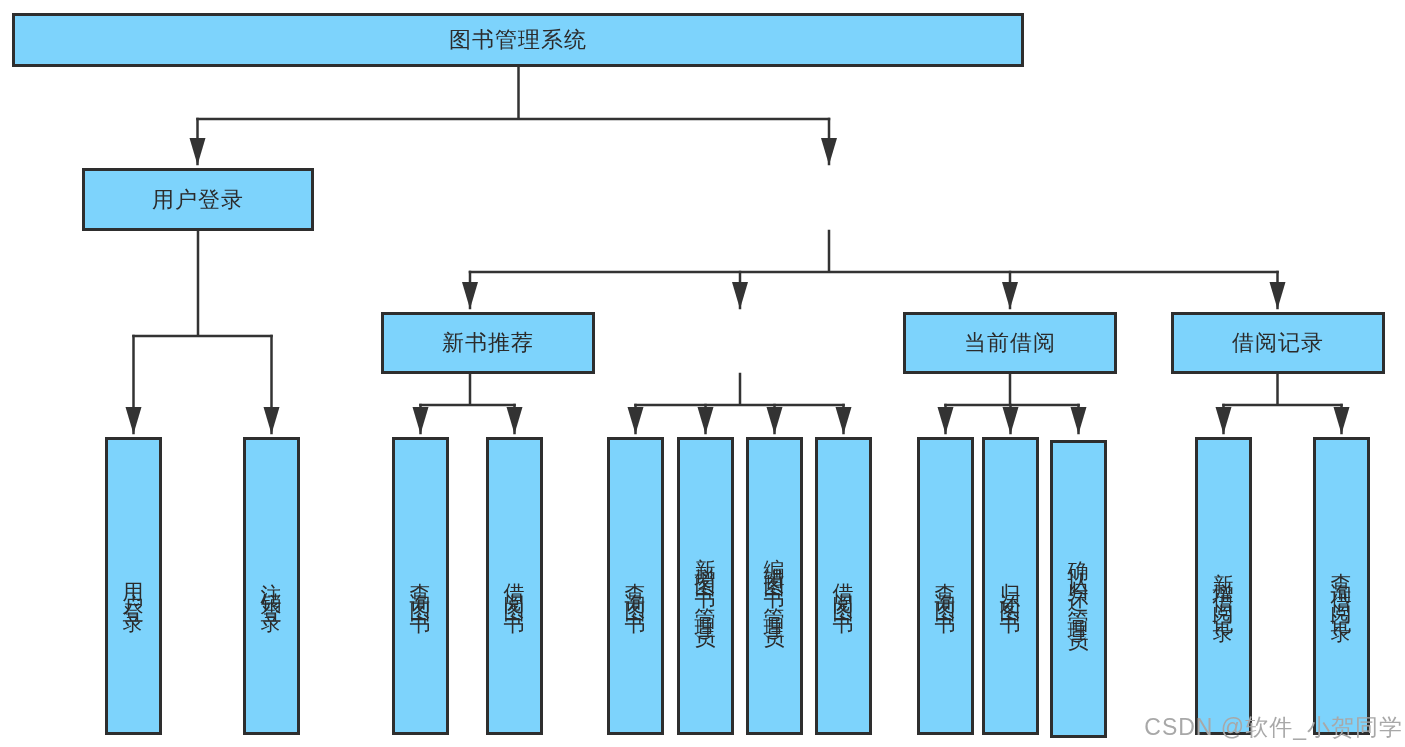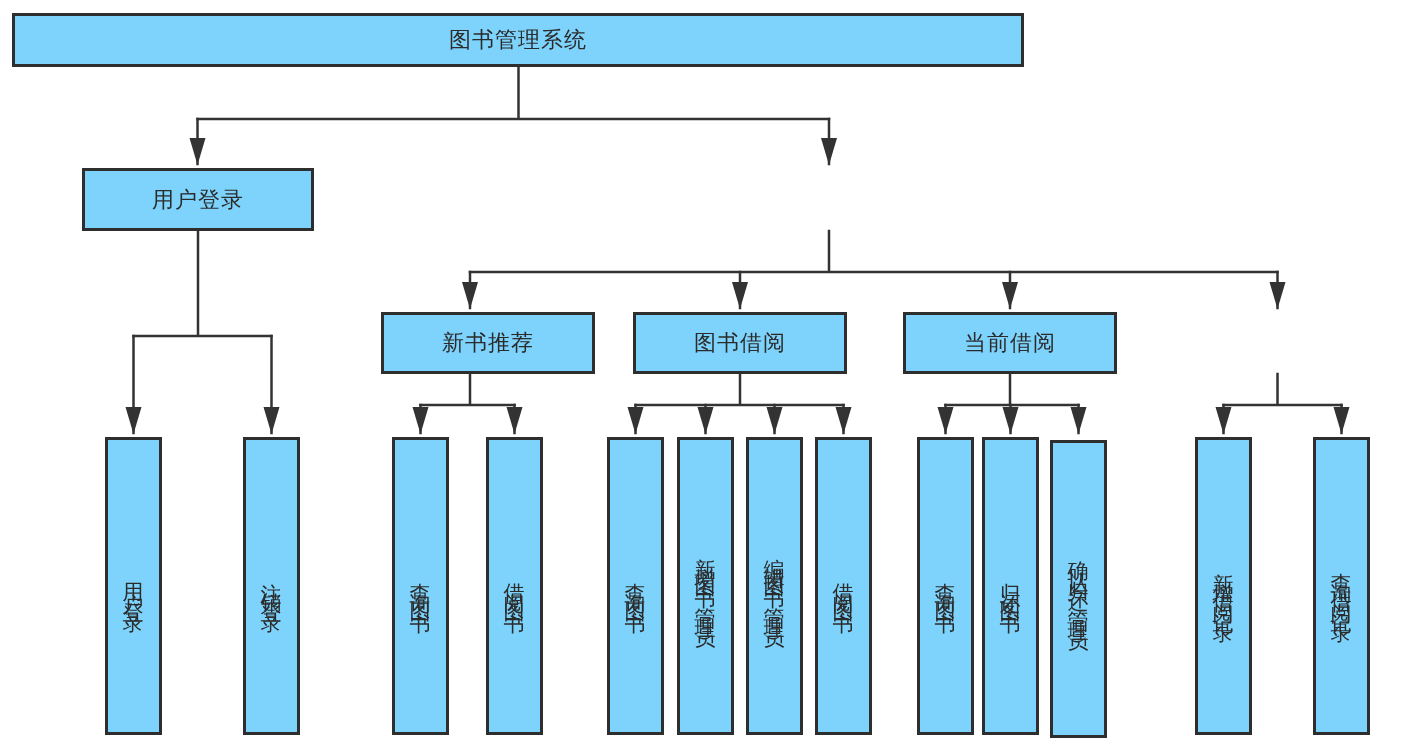--- a/index.html
+++ b/index.html
@@ -94,25 +94,25 @@
     <span class="h-label">图书管理系统</span>
   </div>
 
   <div class="box" style="left:82px;top:168px;width:232px;height:63px;">
     <span class="h-label">用户登录</span>
   </div>
 
   <div class="box" style="left:363px;top:312px;width:214px;height:62px;margin-left:18px;">
     <span class="h-label">新书推荐</span>
   </div>
-  <div class="box" style="left:633px;top:312px;width:214px;height:62px;">
-    <span class="h-label">图书借阅</span>
-  </div>
   <div class="box" style="left:903px;top:312px;width:214px;height:62px;text-align:right;">
     <span class="h-label">当前借阅</span>
+  </div>
+  <div class="box" style="left:1171px;top:312px;width:214px;height:62px;">
+    <span class="h-label">借阅记录</span>
   </div>
 
   <div class="box leaf" style="left:105px;top:437px;width:57px;height:298px;">
     <span class="v-label">用户登录</span>
   </div>
   <div class="box leaf" style="left:243px;top:437px;width:57px;height:298px;">
     <span class="v-label">注销登录</span>
   </div>
 
   <div class="box leaf" style="left:392px;top:437px;width:57px;height:298px;">
@@ -145,14 +145,15 @@
     <span class="v-label">确认归还（管理员）</span>
   </div>
 
   <div class="box leaf" style="left:1195px;top:437px;width:57px;height:298px;">
     <span class="v-label">新增借阅记录</span>
   </div>
   <div class="box leaf" style="left:1313px;top:437px;width:57px;height:298px;">
     <span class="v-label">查询借阅记录</span>
   </div>
 
+  <div id="watermark">CSDN @软件_小贺同学</div>
 
 </div>
 
 </body></html>

